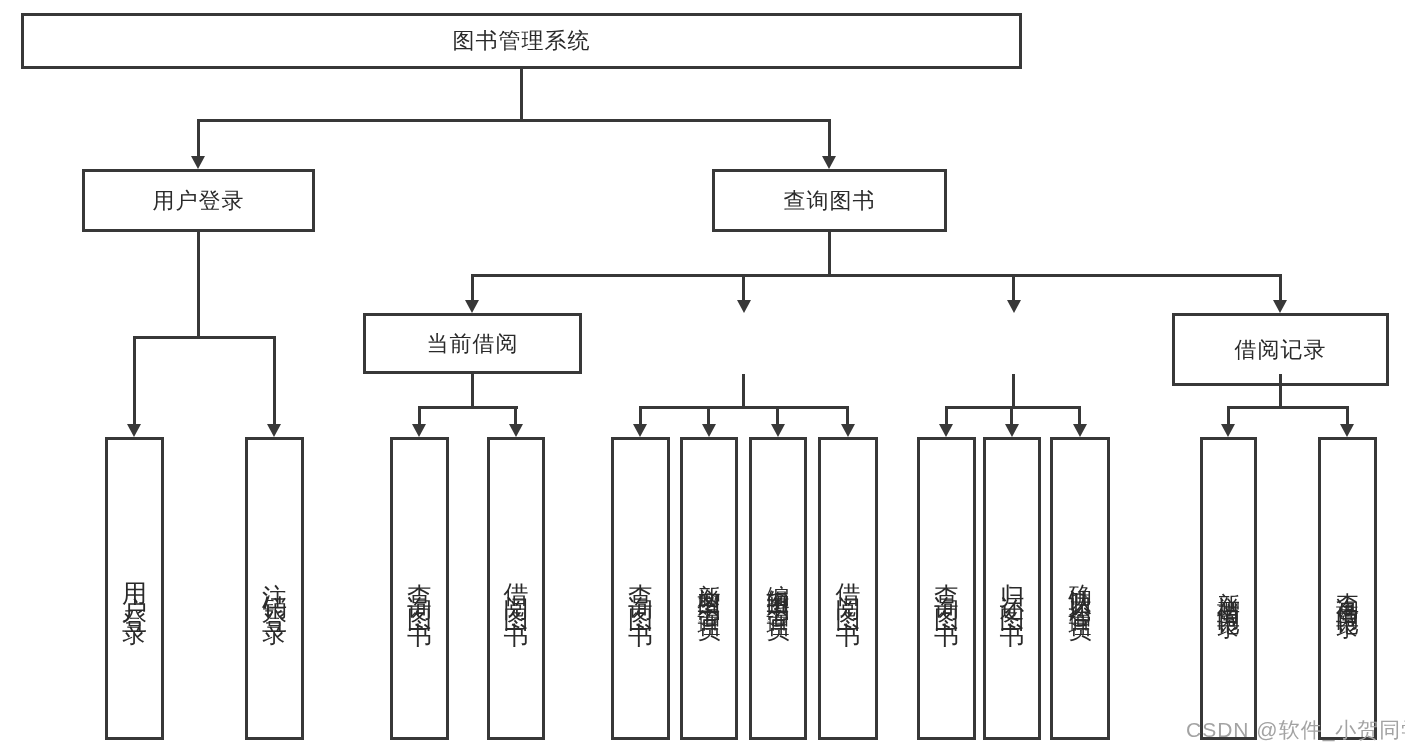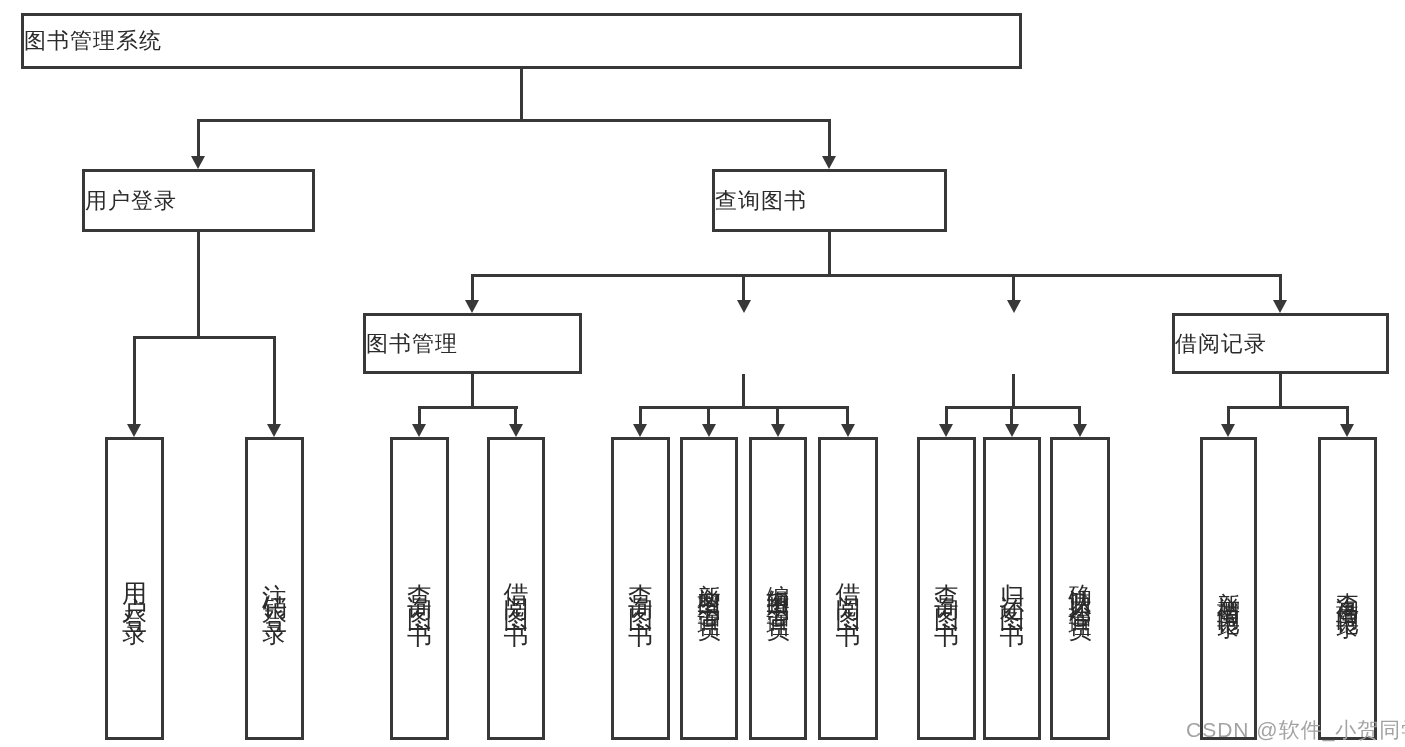--- a/index.html
+++ b/index.html
@@ -7,21 +7,21 @@
     --text:#2a2a2a;
     --bg:#ffffff;
     --wm:#a3a3a3;
   }
   html,body{margin:0;padding:0;background:var(--bg);}
   body{font-family:"Liberation Sans","DejaVu Sans",sans-serif;color:var(--text);}
   .canvas{position:relative;width:1405px;height:747px;background:var(--bg);overflow:hidden;}
 
   
   .hbox{position:absolute;box-sizing:border-box;border:3px solid var(--line);background:#fff;
-        display:flex;align-items:center;font-size:22px;letter-spacing:1px;}
+        display:flex;align-items:center;justify-content:center;font-size:22px;letter-spacing:1px;}
   .vbox{position:absolute;box-sizing:border-box;border:3px solid var(--line);background:#fff;
         display:flex;align-items:center;justify-content:center;}
   .vlabel{writing-mode:vertical-rl;text-orientation:mixed;font-size:25px;letter-spacing:13px;line-height:1;}
   .vlabel.dense{font-size:23px;letter-spacing:5px;}
 
   
   .hl{position:absolute;height:3px;background:var(--line);}
   .vl{position:absolute;width:3px;background:var(--line);}
   .arrow{position:absolute;width:0;height:0;
          border-left:7px solid transparent;border-right:7px solid transparent;
@@ -71,23 +71,23 @@
     <div class="arrow" style="left:465px;top:300px"></div>
     <div class="vl" style="left:742px;top:274px;height:26px"></div>
     <div class="arrow" style="left:737px;top:300px"></div>
     <div class="vl" style="left:1012px;top:274px;height:26px"></div>
     <div class="arrow" style="left:1007px;top:300px"></div>
     <div class="vl" style="left:1279px;top:274px;height:26px"></div>
     <div class="arrow" style="left:1273px;top:300px"></div>
   </div>
 
   <div class="hbox" style="left:363px;top:313px;width:219px;height:61px">
-    <span>图书管理</span>
+    <span>当前借阅</span>
   </div>
-  <div class="hbox" style="left:1172px;top:313px;width:217px;height:61px">
+  <div class="hbox" style="left:1172px;top:313px;width:217px;height:73px">
     <span>借阅记录</span>
   </div>
 
   <div>
     <div class="vl" style="left:471px;top:374px;height:34px"></div>
     <div class="hl" style="left:418px;top:406px;width:100px"></div>
     <div class="vl" style="left:418px;top:406px;height:18px"></div>
     <div class="arrow" style="left:412px;top:424px"></div>
     <div class="vl" style="left:514px;top:406px;height:18px"></div>
     <div class="arrow" style="left:509px;top:424px"></div>

